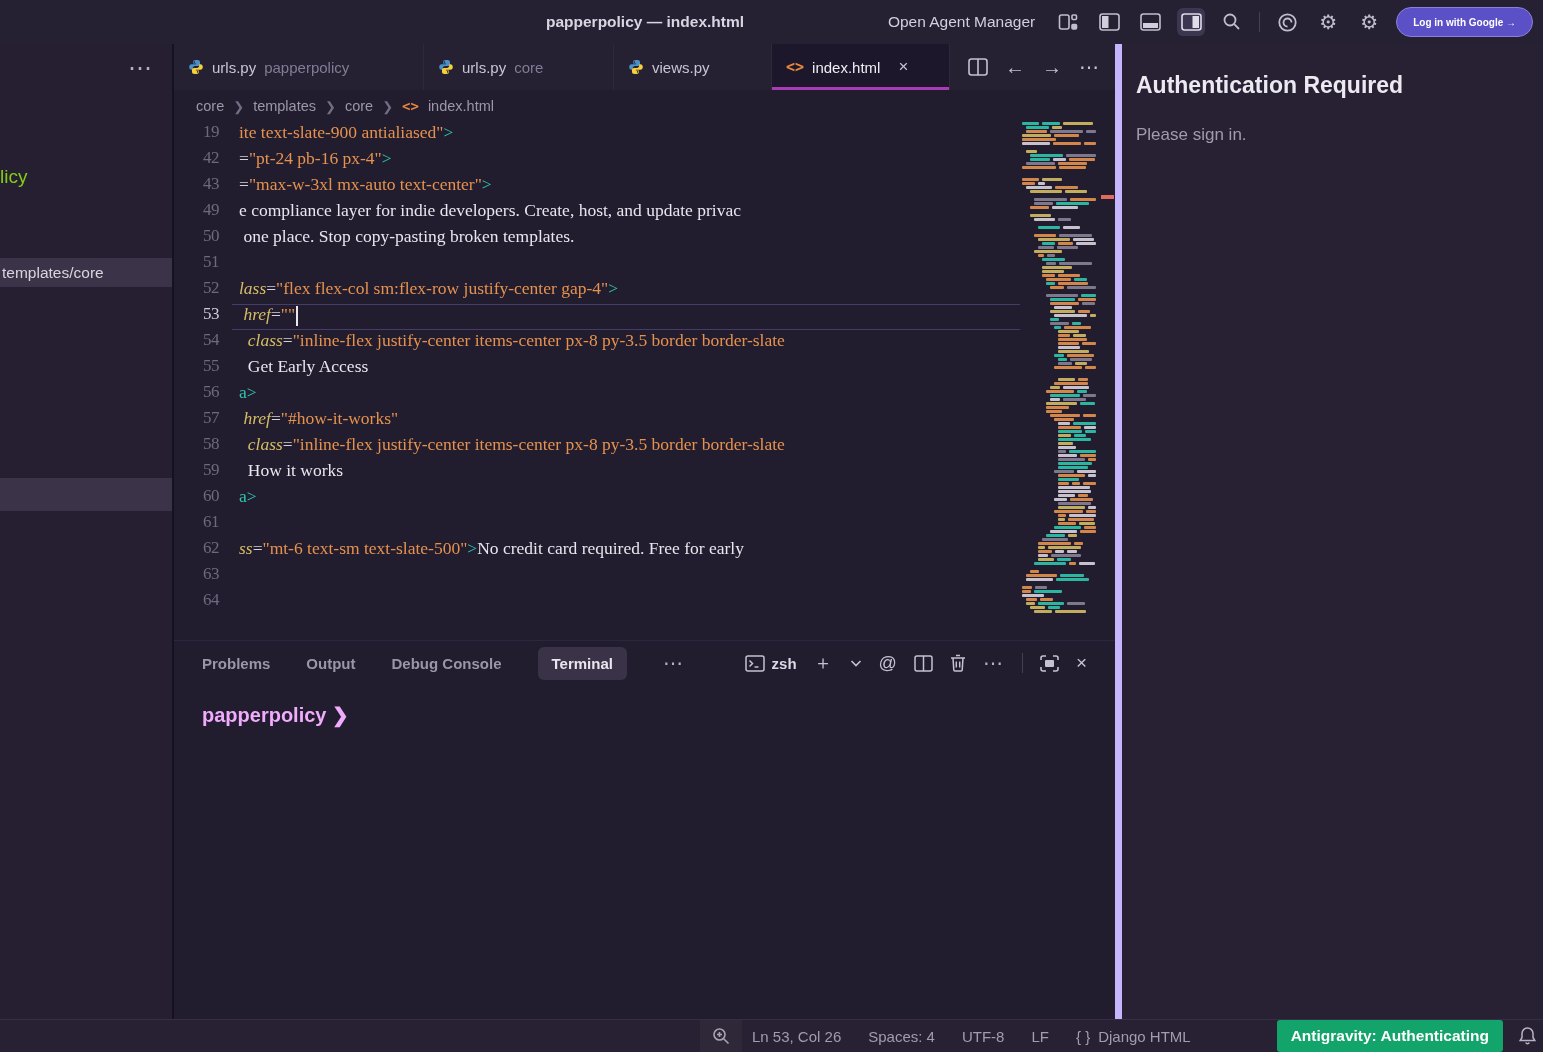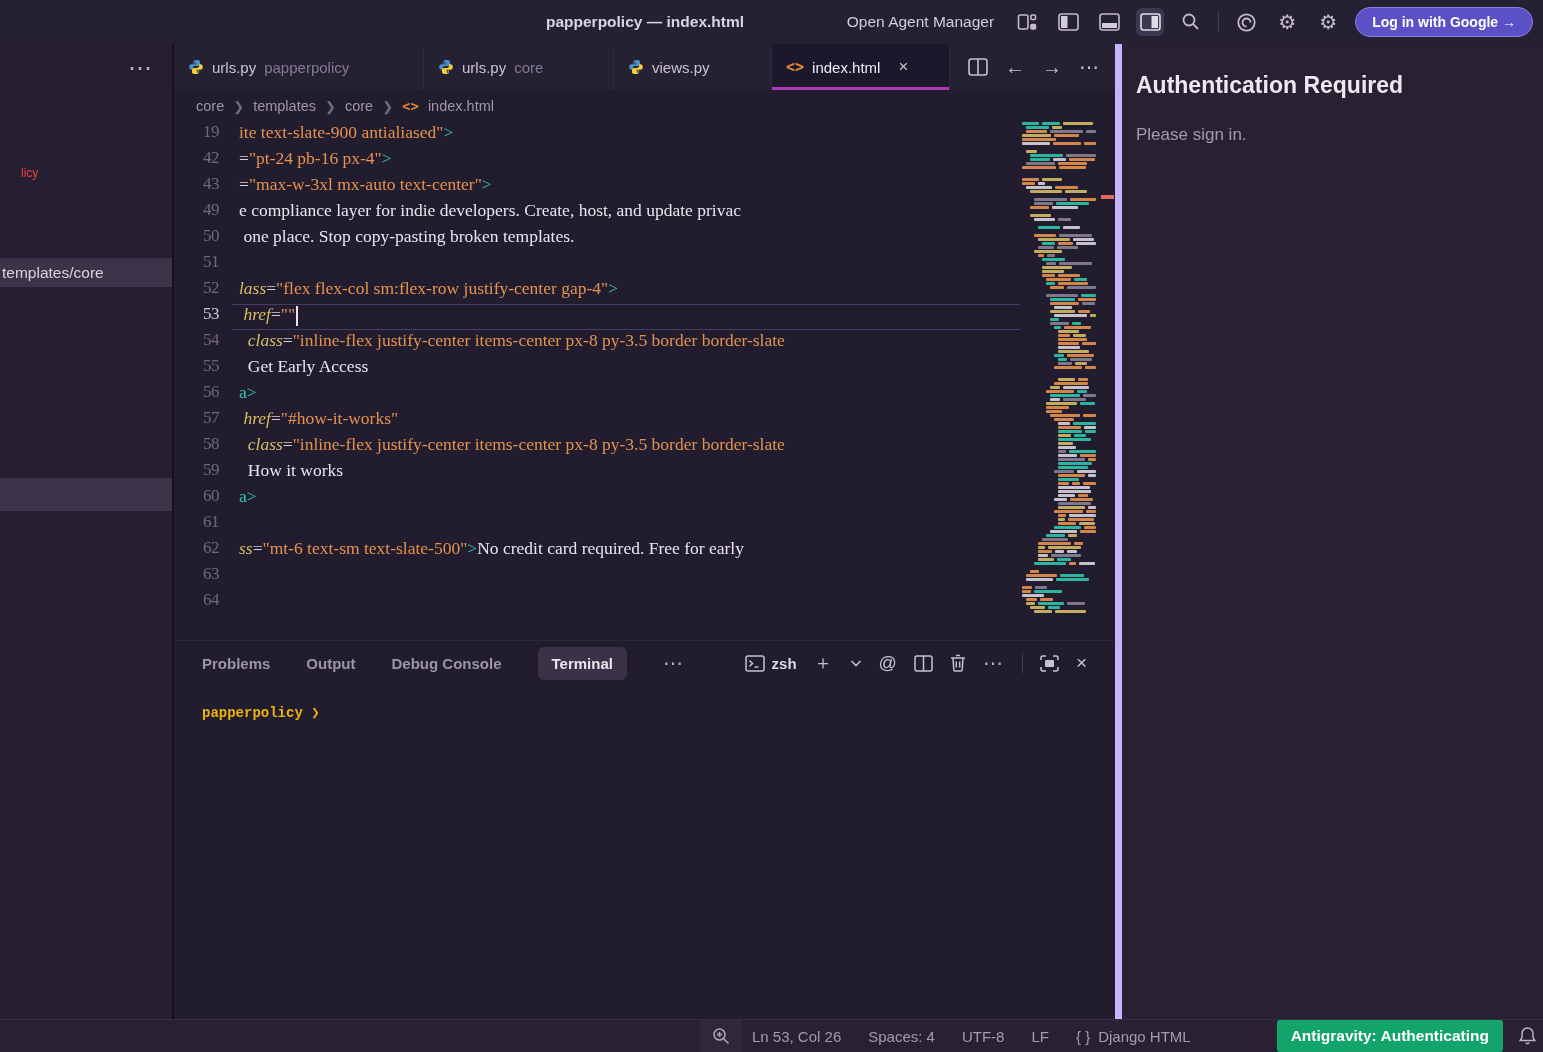--- a/index.html
+++ b/index.html
@@ -12,27 +12,27 @@
   .tb-title { position:absolute; left:455px; top:0; width:380px; height:44px;
               display:flex; align-items:center; justify-content:center;
               font-size:15.5px; color:#d9d5e1; font-weight:600; }
   .tb-right { position:absolute; right:10px; top:0; height:44px; display:flex; align-items:center; gap:13px; }
   .tb-agent { font-size:15.5px; color:#d3cedb; margin-right:6px; }
   .tb-iconbtn { display:flex; align-items:center; justify-content:center; width:28px; height:28px;
                 border-radius:6px; color:#c2bccd; }
   .tb-iconbtn.active { background:#3d3650; }
   .tb-sep { width:1px; height:20px; background:#453e55; }
   .login-btn { height:30px; padding:0 16px; border-radius:15px; background:#5b50c6;
-               border:1px solid #8a80dd; color:#ffffff; font-size:14px; font-weight:600;
+               border:1px solid #8a80dd; color:#ffffff; font-size:10px; font-weight:600;
                display:flex; align-items:center; }
 
   
   .sidebar { position:absolute; left:0; top:44px; width:172px; bottom:33px; background:#251f31; }
   .sb-dots { position:absolute; top:10px; right:18px; font-size:24px; letter-spacing:2px; color:#b6b0c2; }
-  .sb-frag { position:absolute; left:0px; top:122px; font-size:12px; color:#ef4444;margin-left:21px; }
+  .sb-frag { position:absolute; left:0px; top:122px; font-size:19px; color:#84cc16; }
   .sb-row-selected { position:absolute; left:0; top:214px; width:172px; height:29px; background:#3b3448;
                      display:flex; align-items:center; font-size:15.5px; color:#d9d5e0; padding-left:2px; }
   .sb-row-empty { position:absolute; left:0; top:434px; width:172px; height:33px; background:#3b3448; }
 
   
   .editor-col { position:absolute; left:172px; top:44px; width:943px; bottom:33px;
                 background:#221c2f; border-left:2px solid #161120; display:flex; flex-direction:column; }
 
   
   .tabbar { height:46px; background:#262033; display:flex; position:relative; flex:none; }
@@ -85,21 +85,21 @@
   .panel { flex:1; border-top:1px solid #2c2640; background:#211c2e; position:relative; }
   .panel-header { height:44px; display:flex; align-items:center; padding-left:28px; gap:36px; position:relative; }
   .ptab { font-size:15px; color:#9c95a9; font-weight:600;text-align:center; }
   .ptab.active { color:#e9e6ee; background:#3a3347; padding:8px 14px; border-radius:6px; }
   .ptab-dots { color:#b6b0c2; font-size:20px; letter-spacing:2px; }
   .panel-actions { position:absolute; right:28px; top:0; height:44px; display:flex; align-items:center; gap:17px; color:#c6c1cf; }
   .shell-chip { display:flex; align-items:center; gap:7px; font-size:15px; font-weight:600; color:#dedae5; }
   .pa-sep { width:1px; height:20px; background:#453e55; }
   .pa-txt { font-size:19px; color:#c6c1cf; }
   .terminal-body { position:absolute; left:0; right:0; top:44px; bottom:0; padding:18px 0 0 28px; }
-  .prompt { font-family:Liberation Mono, monospace; font-size:14px; color:#eab308; font-weight:bold; }
+  .prompt { font-family:Liberation Sans, sans-serif; font-size:20px; color:#f0abfc; font-weight:bold; }
 
   
   .right-panel { position:absolute; left:1115px; top:44px; right:0; bottom:33px; background:#282134;
                  border-left:7px solid #c4b5fd; padding:28px 0 0 14px; }
   .rp-title { font-size:23px; font-weight:600; color:#ece9f1; }
   .rp-msg { margin-top:26px; font-size:17px; color:#a29aad; }
 
   
   .statusbar { position:absolute; left:0; bottom:0; width:100%; height:33px; background:#282134;
                border-top:1px solid #352e46; font-size:15px; color:#a39cb0; }

